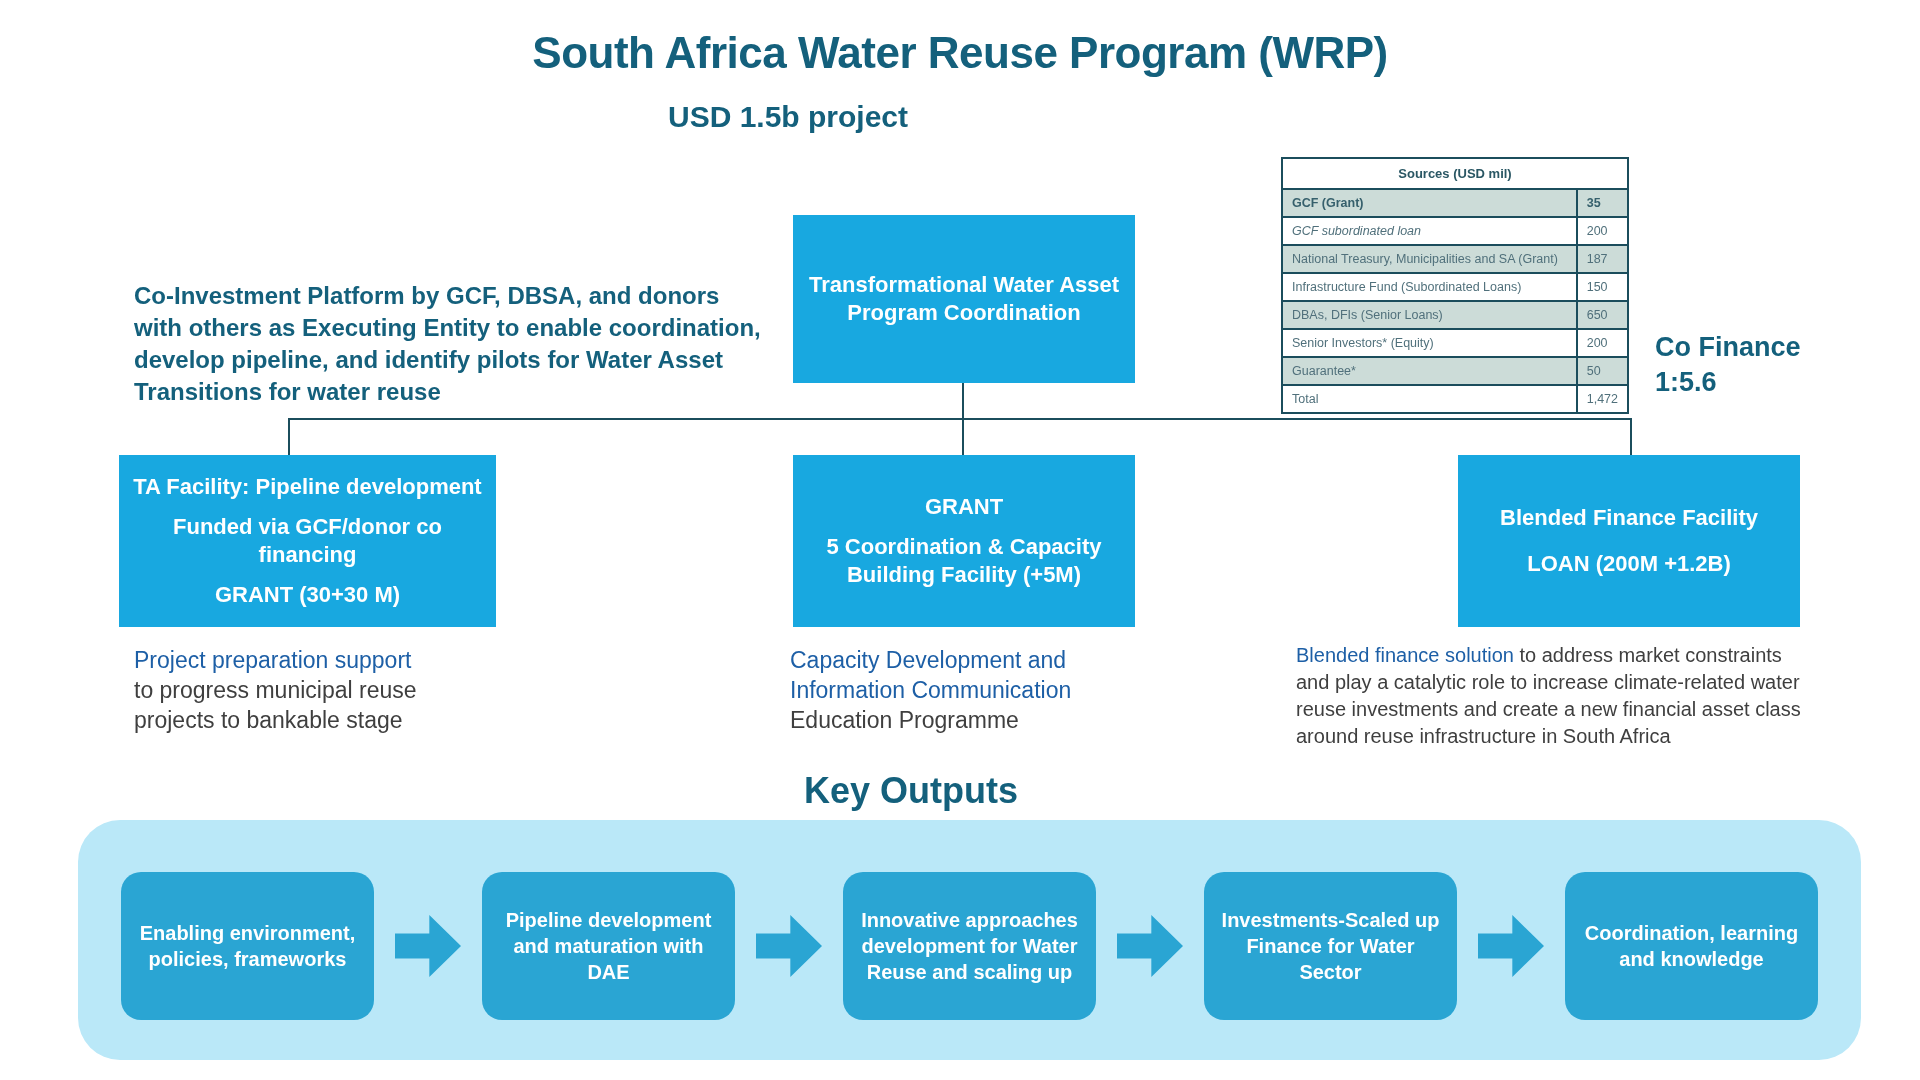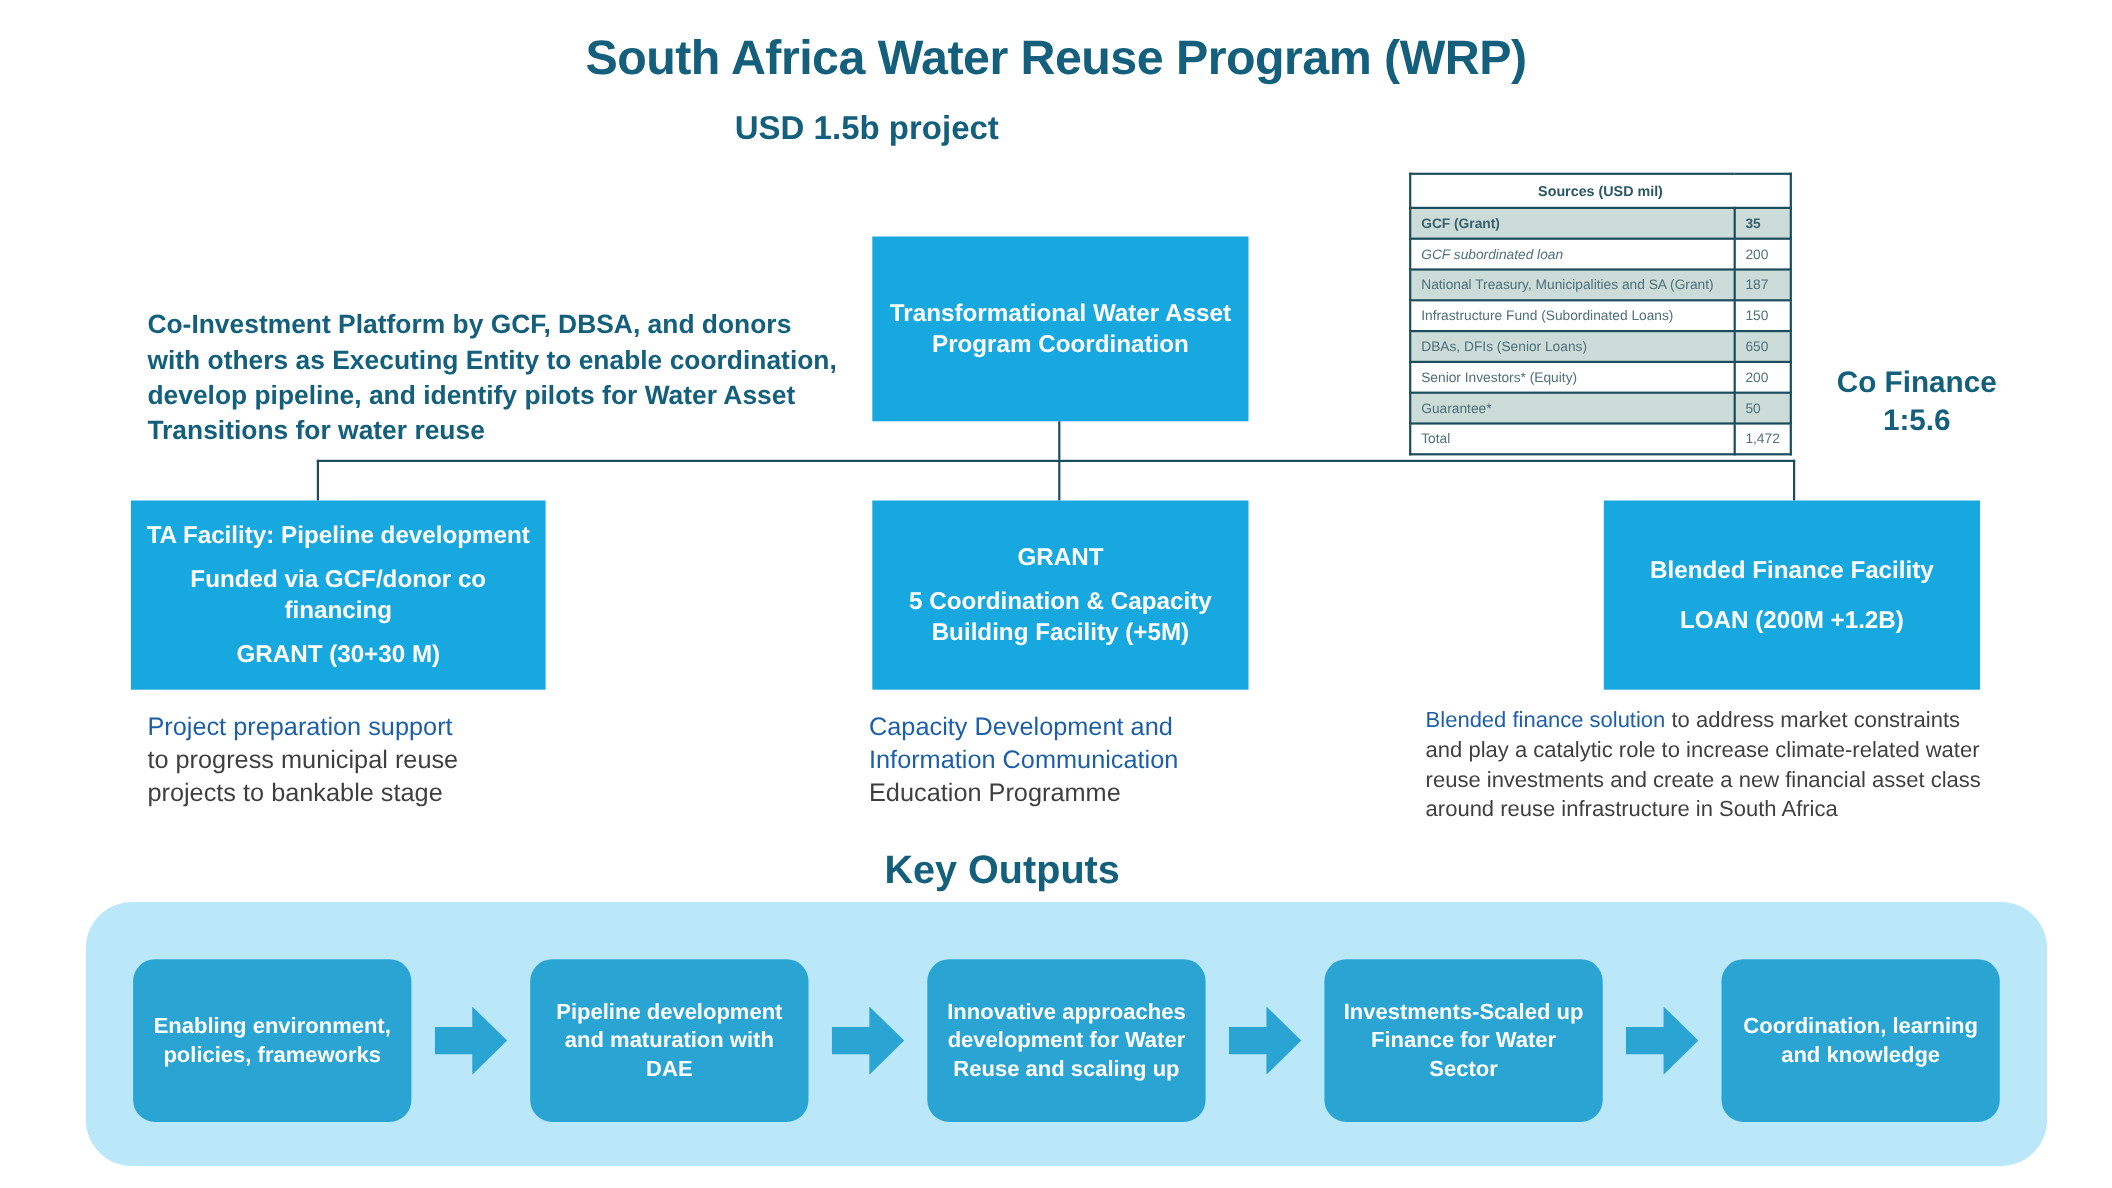--- a/index.html
+++ b/index.html
@@ -67,21 +67,21 @@
     text-align: center; font-weight: bold; color: #2a5764; font-size: 13px;
     padding: 7px 9px;
   }
   .sources .val { width: 38px; }
   .sources tr.shaded td { background: #ccdcd8; }
   .sources tr.bold td { font-weight: bold; color: #36606c; }
   .sources tr.italic td:first-child { font-style: italic; }
   
   .cofinance {
     position: absolute; left: 1655px; top: 330px; width: 175px;
-    text-align: center; font-size: 27px; line-height: 35px;
+    text-align: left; font-size: 27px; line-height: 35px;
     font-weight: bold; color: #14607c;
   }
   
   .caption {
     position: absolute;
     font-size: 23px; line-height: 30px; font-weight: 500;
     color: #3f3f3f;
   }
   .caption .hl { color: #1d5fa6; }
   .cap-left  { left: 134px; top: 645px; width: 300px; }

